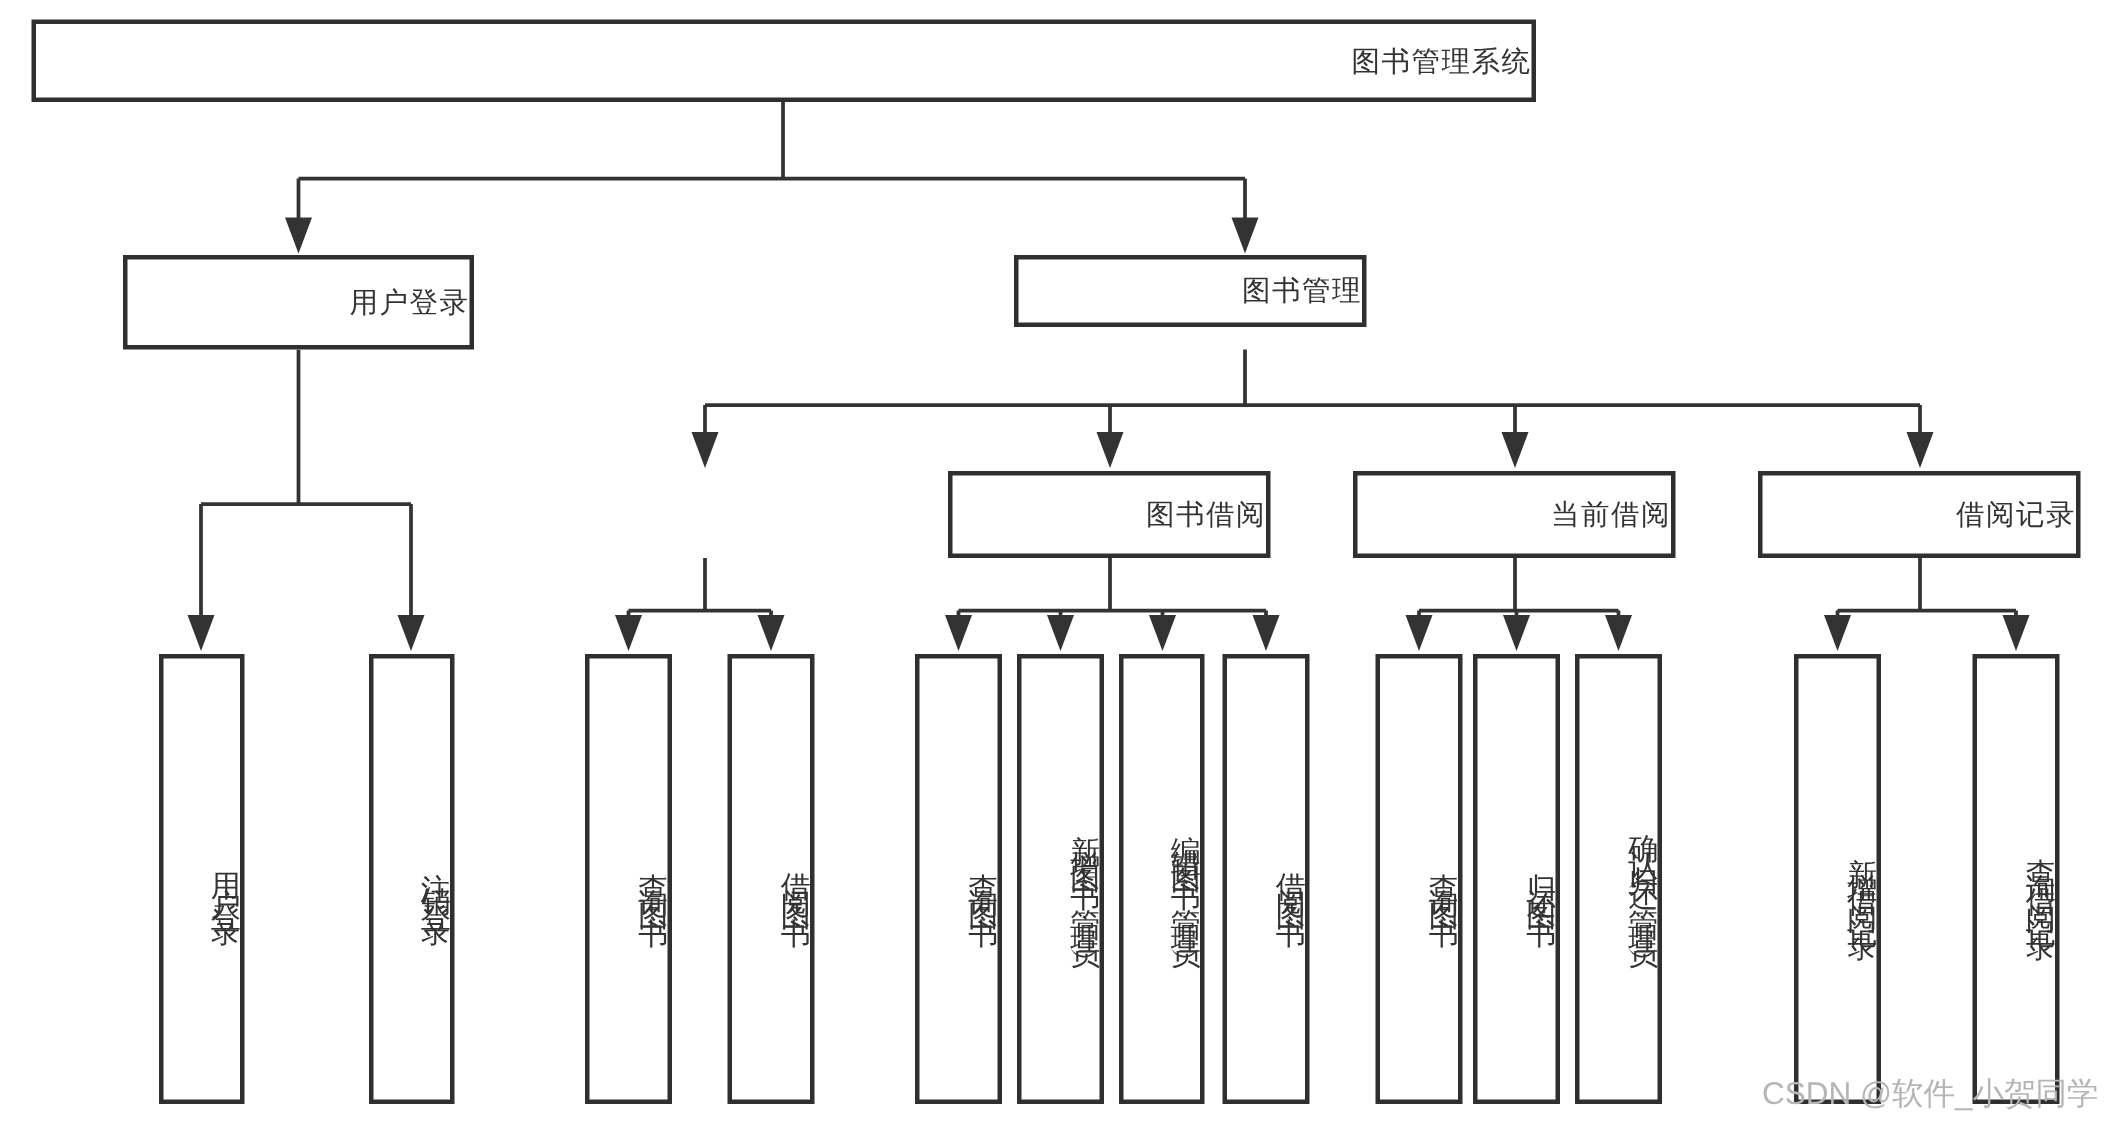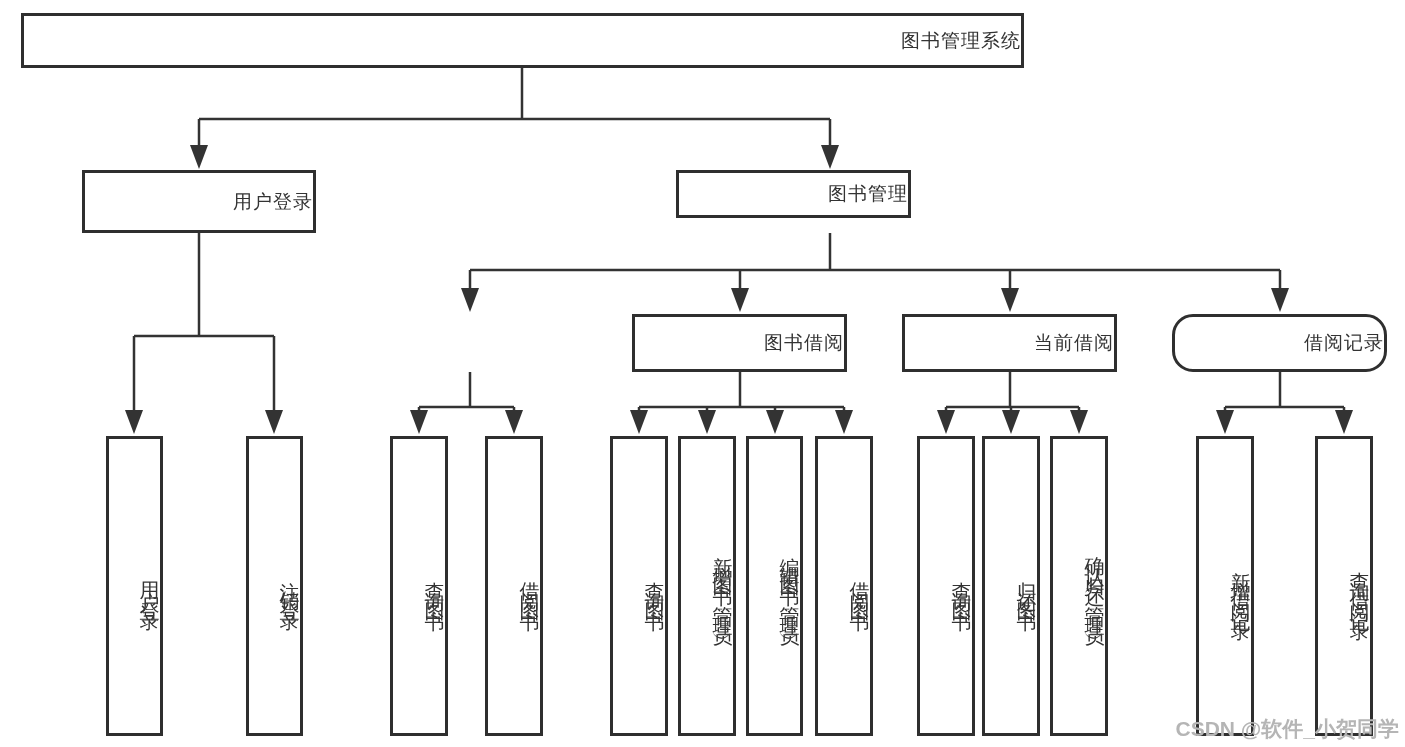--- a/index.html
+++ b/index.html
@@ -44,21 +44,20 @@
     white-space: nowrap;
   }
   .watermark {
     position: absolute;
     right: 6px;
     bottom: 4px;
     font-size: 21px;
     color: #b5b5b5;
     z-index: 2;
     white-space: nowrap;
-    font-weight: bold;
   }
 </style>
 </head>
 <body>
 
 <div id="canvas">
 
   <svg id="connectors" viewBox="0 0 1405 747" xmlns="http://www.w3.org/2000/svg">
     <g stroke="#333333" stroke-width="2.5" fill="none">
 
@@ -142,21 +141,21 @@
   <div class="node h-node" style="left:676px; top:170px; width:235px; height:48px;">
     <span>图书管理</span>
   </div>
 
   <div class="node h-node" style="left:632px; top:314px; width:215px; height:58px;">
     <span>图书借阅</span>
   </div>
   <div class="node h-node" style="left:902px; top:314px; width:215px; height:58px;">
     <span>当前借阅</span>
   </div>
-  <div class="node h-node" style="left:1172px; top:314px; width:215px; height:58px;border-radius:21px;">
+  <div class="node h-node" style="left:1172px; top:314px; width:215px; height:58px;">
     <span>借阅记录</span>
   </div>
 
   <div class="node v-node" style="left:106px; top:436px; width:57px; height:300px;">
     <span class="v-text">用户登录</span>
   </div>
   <div class="node v-node" style="left:246px; top:436px; width:57px; height:300px;">
     <span class="v-text">注销登录</span>
   </div>
 

